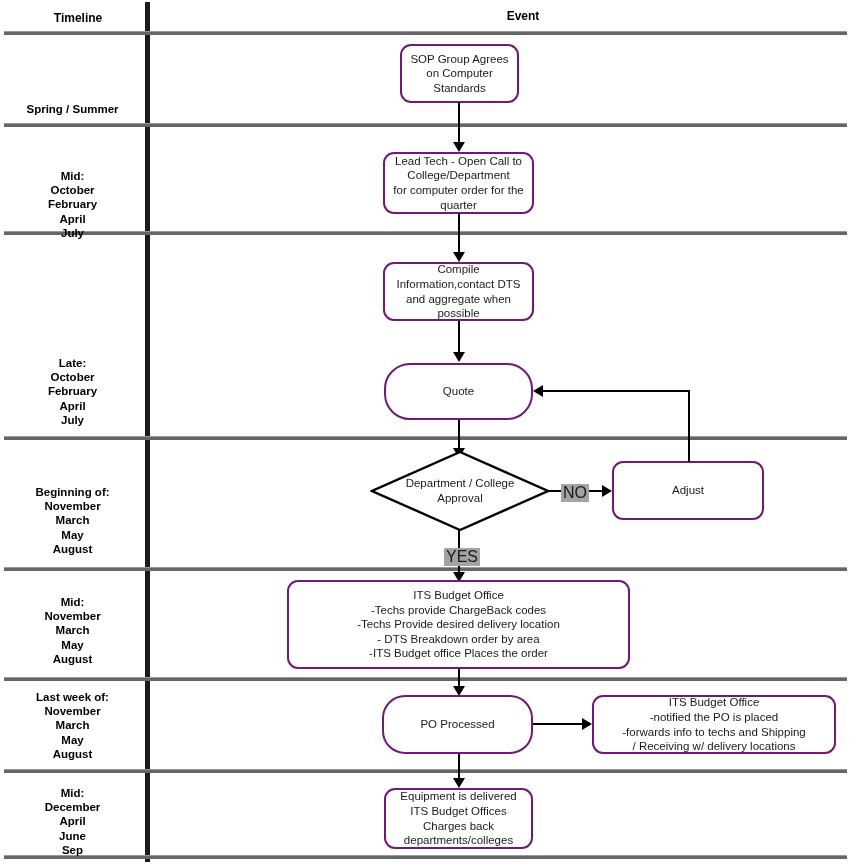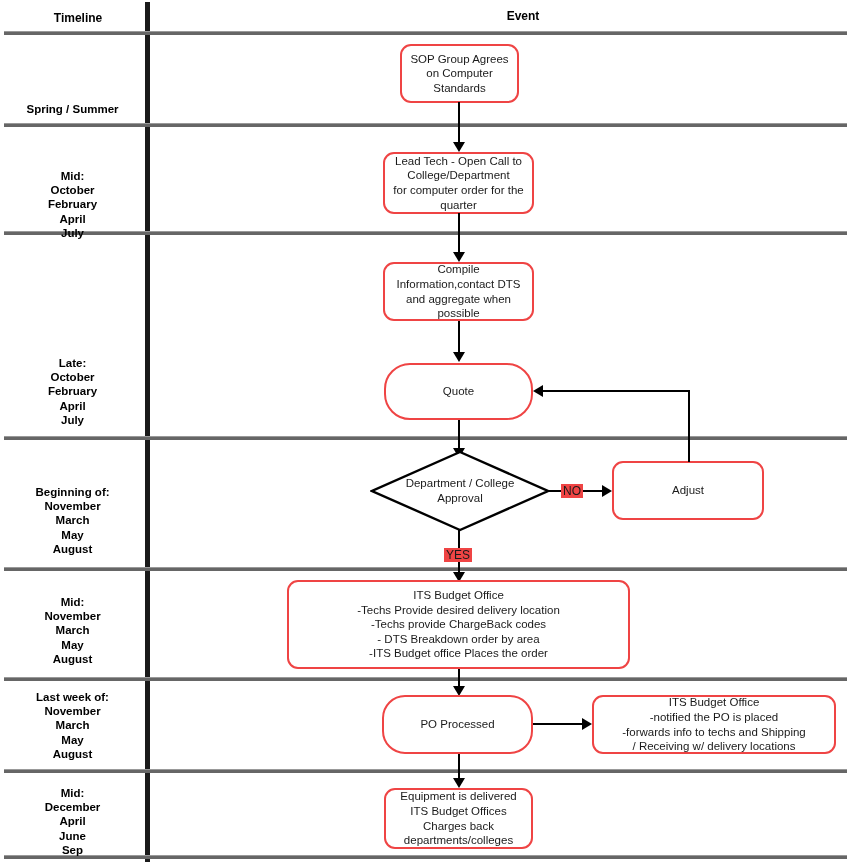--- a/index.html
+++ b/index.html
@@ -57,21 +57,21 @@
     font-weight: bold;
     color: #000000;
     line-height: 14.2px;
   }
 
   
   .node {
     position: absolute;
     box-sizing: border-box;
     background: #ffffff;
-    border: 2px solid #ef4444;
+    border: 2px solid #701a75;
     border-radius: 11px;
     display: flex;
     align-items: center;
     justify-content: center;
     text-align: center;
     font-size: 11.5px;
     color: #1a1a1a;
     line-height: 14.6px;
     padding: 2px 5px;
   }
@@ -123,23 +123,23 @@
   }
   .arrow-left {
     position: absolute;
     width: 0; height: 0;
     border-top: 6px solid transparent;
     border-bottom: 6px solid transparent;
     border-right: 10px solid #000000;
   }
   .edge-label {
     position: absolute;
-    font-size: 12px;
+    font-size: 16px;
     color: #1a1a1a;
-    background: #ef4444;
+    background: #a3a3a3;
     padding: 0 2px;
     white-space: nowrap;
   }
 </style>
 </head>
 <body>
 
 <div id="page">
 
   <div class="col-head" id="head-timeline">Timeline</div>
@@ -274,22 +274,22 @@
   <div class="hline" style="left:543px; top:390px; width:147px;"></div>
   <div class="arrow-left" style="left:533px; top:385px;"></div>
 
   <div class="vline" style="left:458px; top:530px; height:48px;"></div>
   <div class="edge-label" style="left:444px; top:548px;">YES</div>
   <div class="arrow-down" style="left:453px; top:572px;"></div>
 
   <div class="node" style="left:287px; top:580px; width:343px; height:89px;">
     <span>
       <div>ITS Budget Office</div>
+      <div>-Techs provide ChargeBack codes</div>
       <div>-Techs Provide desired delivery location</div>
-      <div>-Techs provide ChargeBack codes</div>
       <div>- DTS Breakdown order by area</div>
       <div>-ITS Budget office Places the order</div>
     </span>
   </div>
   <div class="vline" style="left:458px; top:669px; height:22px;"></div>
   <div class="arrow-down" style="left:453px; top:686px;"></div>
 
   <div class="node" style="left:382px; top:695px; width:151px; height:59px;border-radius:23px;">
     <span>
       <div>PO Processed</div>

